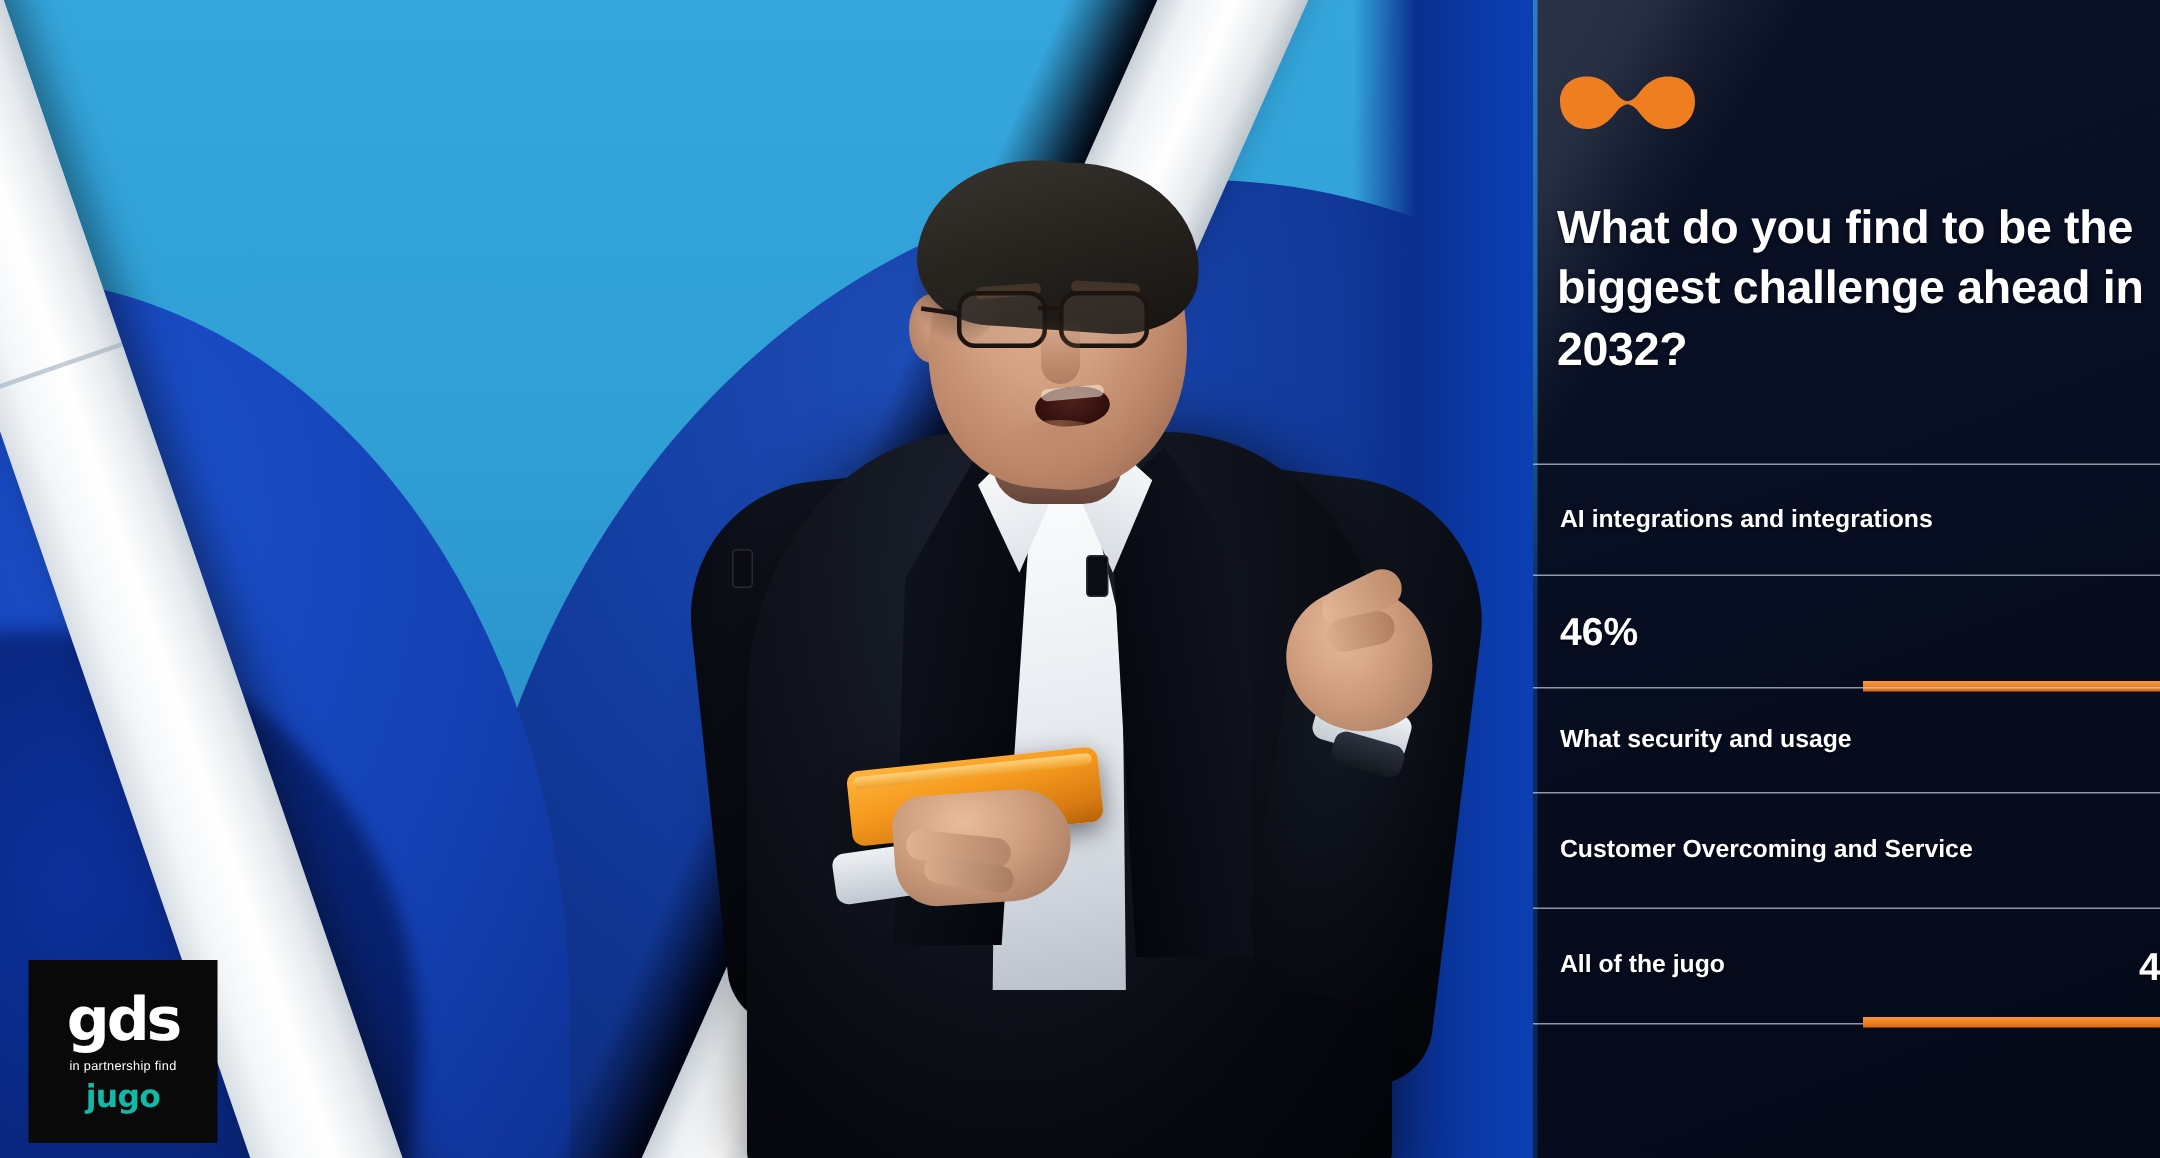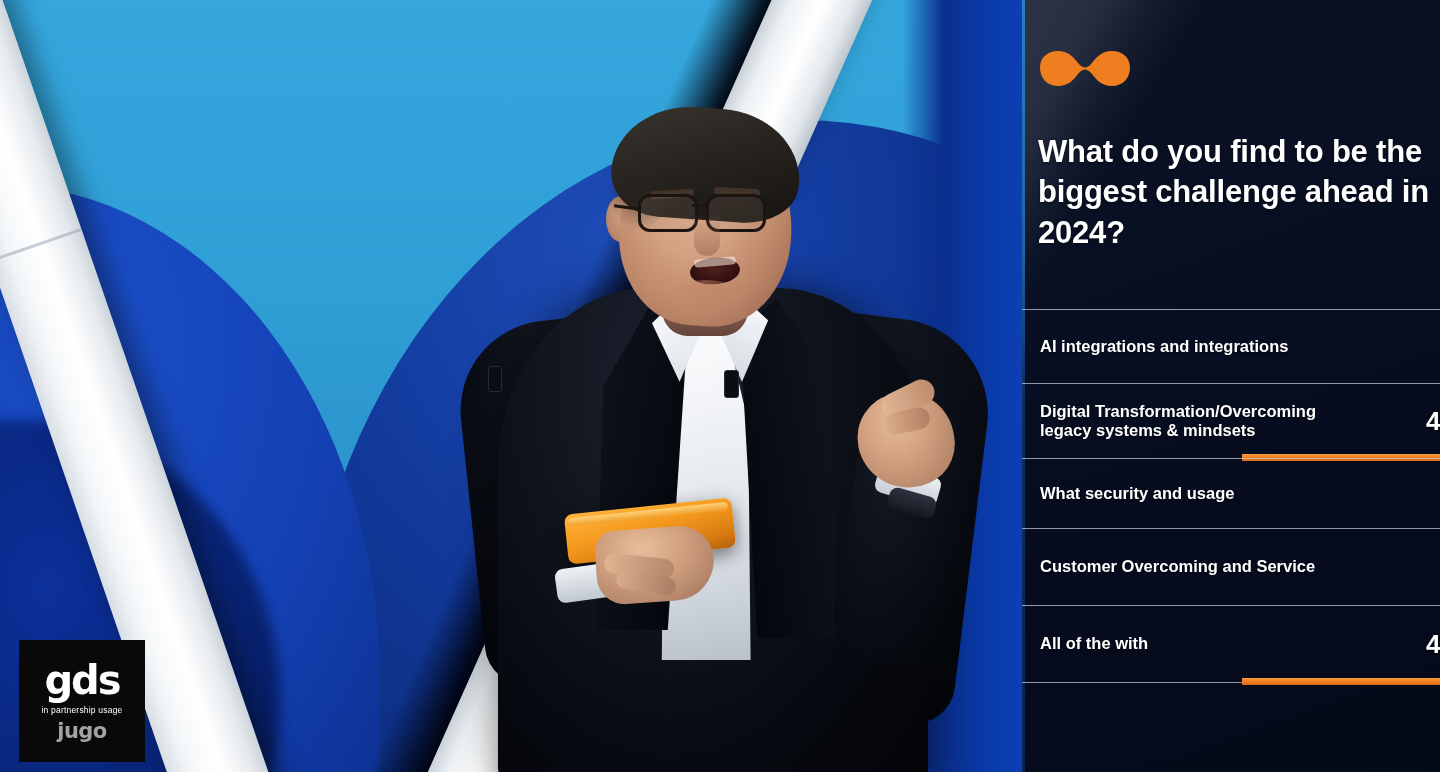--- a/index.html
+++ b/index.html
@@ -257,21 +257,21 @@
     gap:2px;
   }
   .logo-gds{
     color:#fff;font-weight:700;font-size:40px;letter-spacing:-2px;line-height:1;
     font-family:"DejaVu Sans",sans-serif;
   }
   .logo-partner{
     color:#fff;font-size:8.5px;letter-spacing:.2px;line-height:1;margin-top:4px;
   }
   .logo-jugo{
-    color:#a3a3a3;font-weight:600;font-size:21px;letter-spacing:-.5px;line-height:1;margin-top:4px;
+    color:#14b8a6;font-weight:600;font-size:21px;letter-spacing:-.5px;line-height:1;margin-top:4px;
     font-family:"DejaVu Sans",sans-serif;
   }
 
   
   .poll-panel{
     position:absolute;left:1022px;top:0;width:440px;height:772px;
     background:linear-gradient(160deg,#0b1226 0%,#091024 30%,#060c1e 62%,#050a18 100%);
     overflow:hidden;
   }
   .panel-glare{
@@ -400,21 +400,21 @@
         <div class="tablet-edge"></div>
       </div>
       <div class="sp-cuff-l"></div>
       <div class="sp-hand-l"></div>
       <div class="sp-fing-a"></div>
       <div class="sp-fing-b"></div>
     </div>
 
     <div class="logo-block">
       <div class="logo-gds">gds</div>
-      <div class="logo-partner">in partnership usage</div>
+      <div class="logo-partner">in partnership find</div>
       <div class="logo-jugo">jugo</div>
     </div>
   </div>
 
   <div class="poll-panel">
     <div class="panel-glare"></div>
     <div class="panel-glare2"></div>
     <div class="panel-edge"></div>
 
     <div class="brand-mark">
@@ -428,37 +428,36 @@
                  C92 32 85 40 74 40
                  C63 40 58 33 54 28
                  C51 24 47 23.5 47 23.5
                  C47 23.5 43 24 40 28
                  C36 33 31 40 20 40
                  C9 40 2 32 2 21.5
                  C2 12 9 5 20 5 Z" fill="#ef7e20"></path>
       </svg>
     </div>
 
-    <div class="poll-question">What do you find to be the biggest challenge ahead in 2024?</div>
+    <div class="poll-question">What do you find to be the biggest challenge ahead in 2032?</div>
 
     <div class="poll-list">
 
       <div class="poll-row" style="height:74px;">
         <div class="poll-row-inner">
           <div class="poll-label">AI integrations and integrations</div>
 
         </div>
         <div class="poll-bar-track">
           
         </div>
       </div>
 
       <div class="poll-row" style="height:75px;">
         <div class="poll-row-inner">
-          <div class="poll-label">Digital Transformation/Overcoming legacy systems &amp; mindsets</div>
           <div class="poll-value">46%</div>
         </div>
         <div class="poll-bar-track">
           <div class="poll-bar-fill" style="width:50%;"></div>
         </div>
       </div>
 
       <div class="poll-row" style="height:70px;">
         <div class="poll-row-inner">
           <div class="poll-label">What security and usage</div>
@@ -474,21 +473,21 @@
           <div class="poll-label">Customer Overcoming and Service</div>
 
         </div>
         <div class="poll-bar-track">
           
         </div>
       </div>
 
       <div class="poll-row" style="height:78px;">
         <div class="poll-row-inner">
-          <div class="poll-label">All of the with</div>
+          <div class="poll-label">All of the jugo</div>
           <div class="poll-value">46%</div>
         </div>
         <div class="poll-bar-track">
           <div class="poll-bar-fill" style="width:50%;"></div>
         </div>
       </div>
 
     </div>
   </div>
 

